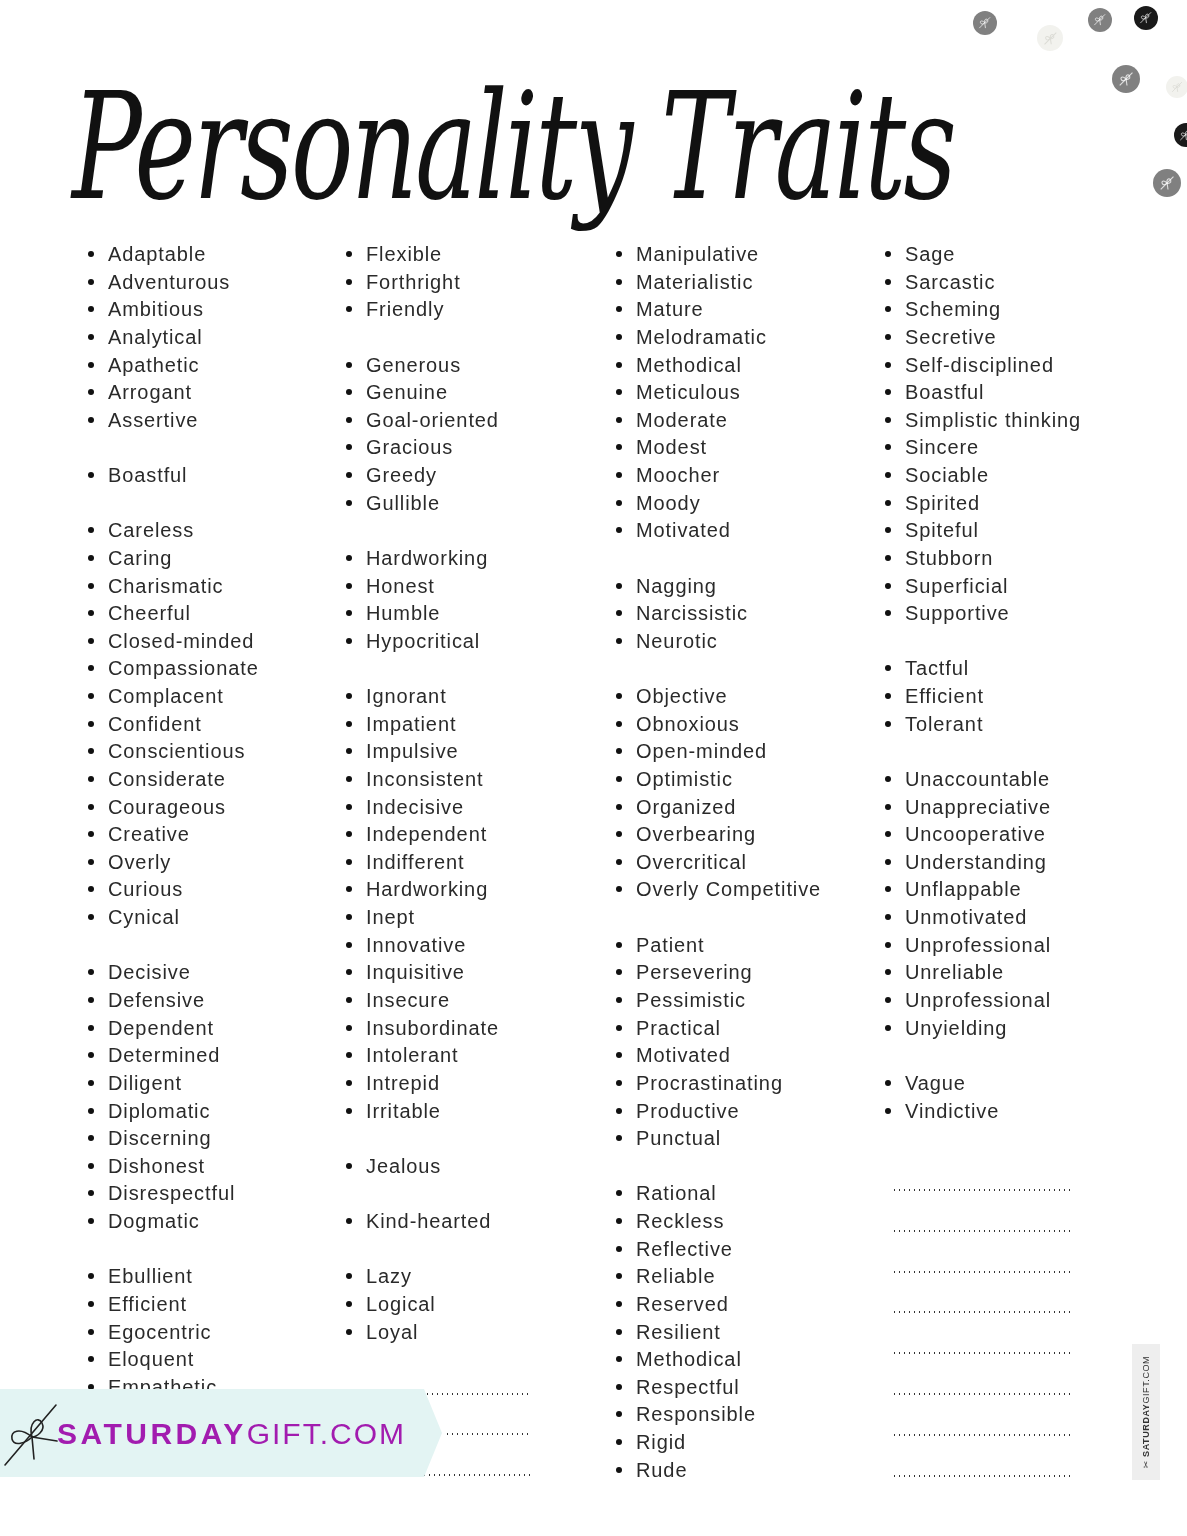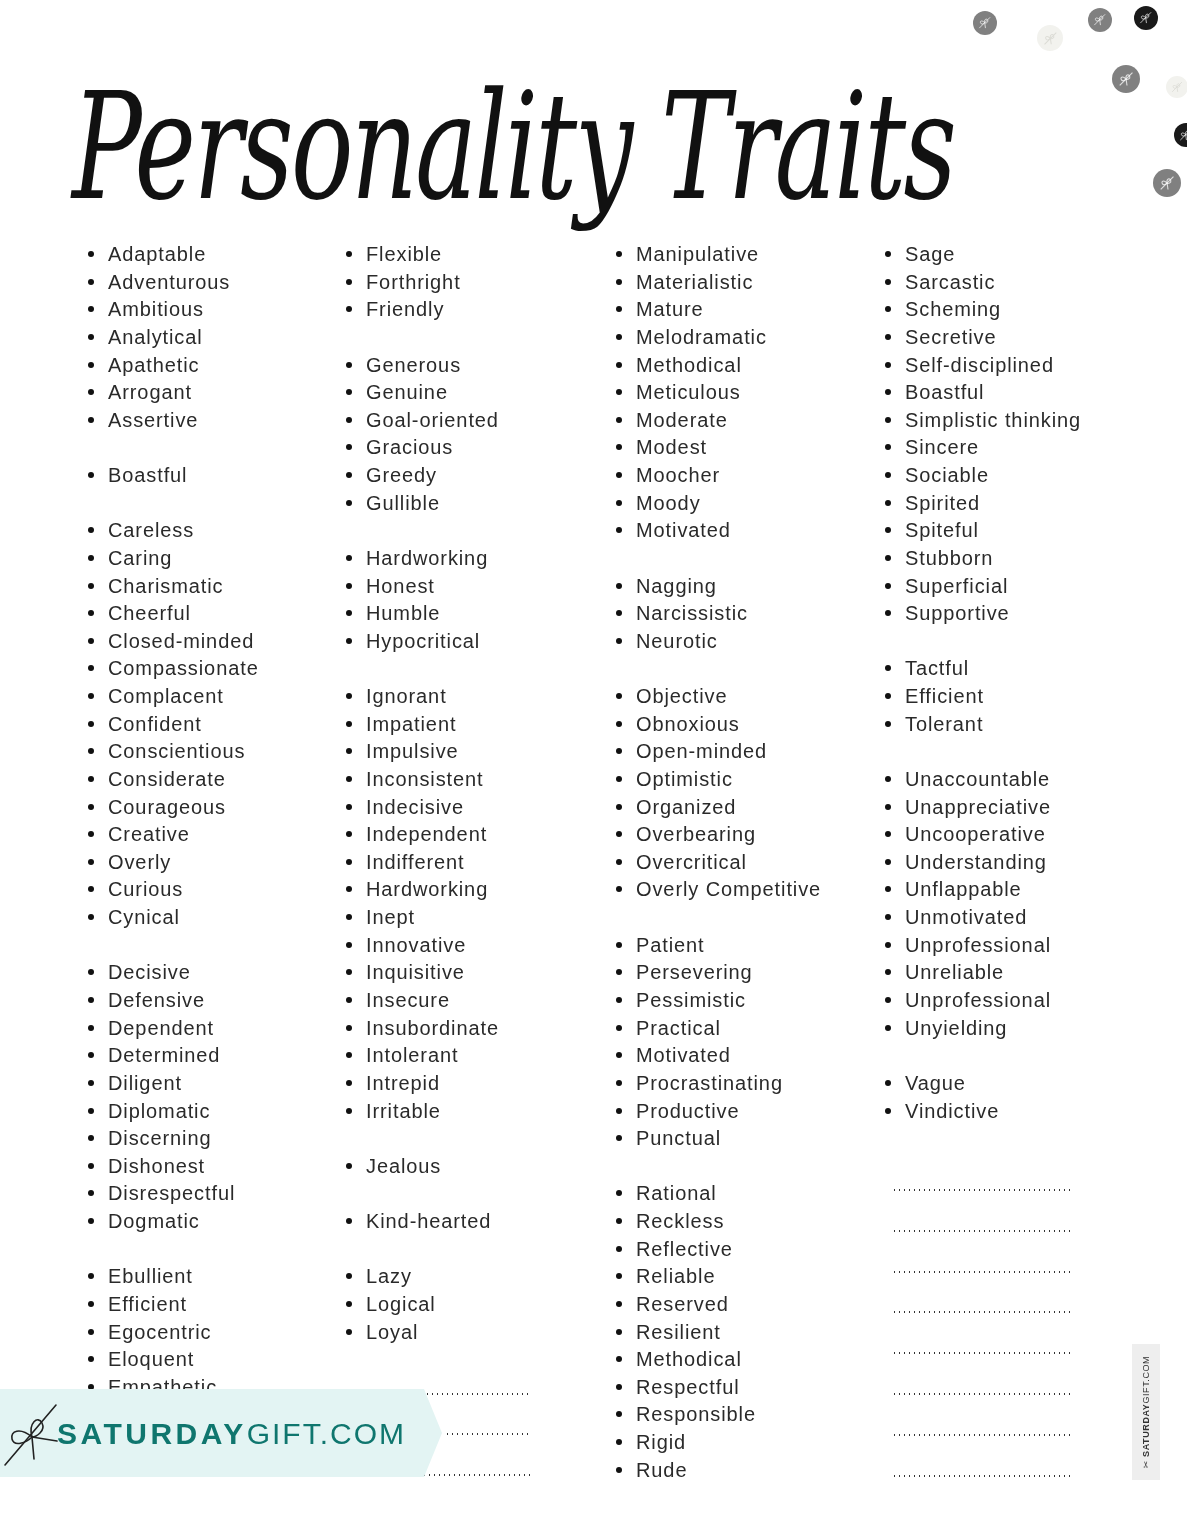--- a/index.html
+++ b/index.html
@@ -33,21 +33,21 @@
     position:absolute; height:2px;
     background-image:radial-gradient(circle, #333 0.9px, transparent 1.1px);
     background-size:5px 2px; background-repeat:repeat-x;
   }
   .banner {
     position:absolute; left:0; top:1389px; width:442px; height:88px;
   }
   .banner svg.shape { position:absolute; left:0; top:0; }
   .brand {
     position:absolute; left:57px; top:28px; font-size:30px; line-height:34px;
-    white-space:nowrap; color:#0f766e;
+    white-space:nowrap; color:#a21caf;
   }
   .brand .b1 { font-weight:bold; letter-spacing:3.5px; }
   .brand .b2 { font-weight:normal; letter-spacing:2px; }
   .brand-icon { position:absolute; left:2px; top:10px; width:56px; height:70px; }
   .vtag {
     position:absolute; left:1132px; top:1344px; width:28px; height:136px;
     background:#eeeeee;
   }
   .vtag .vtext {
     position:absolute; left:50%; top:50%;

